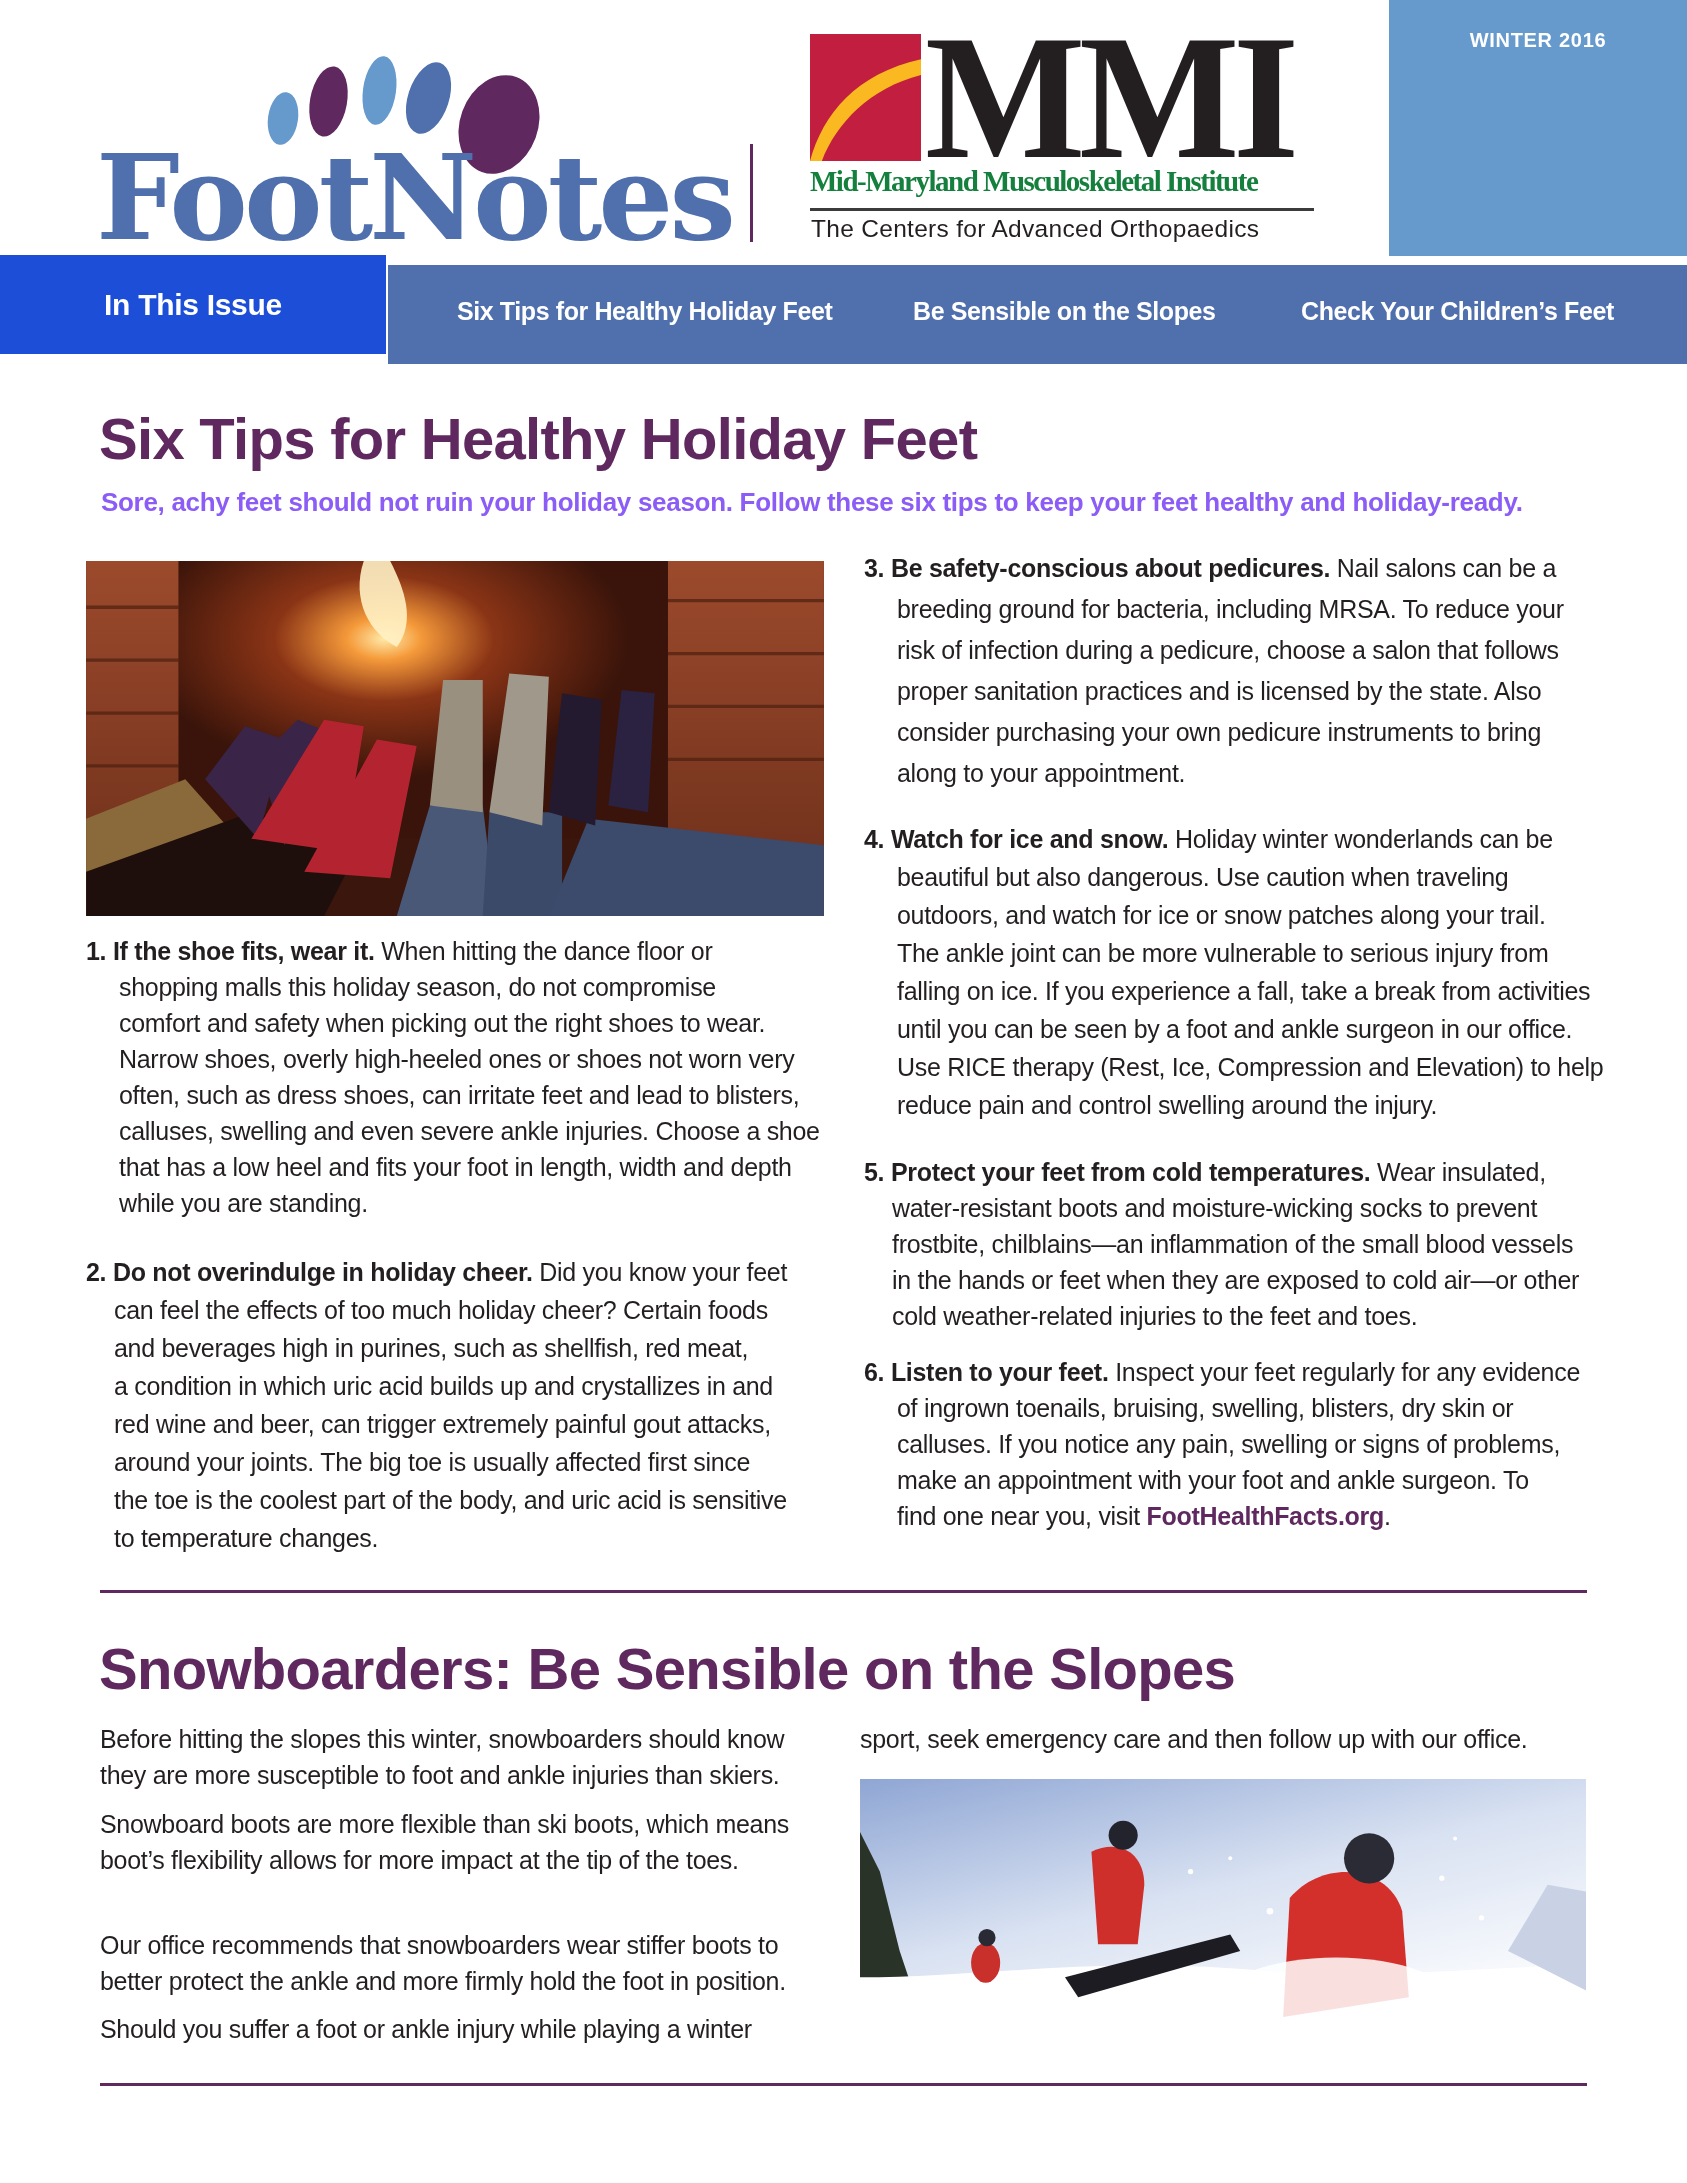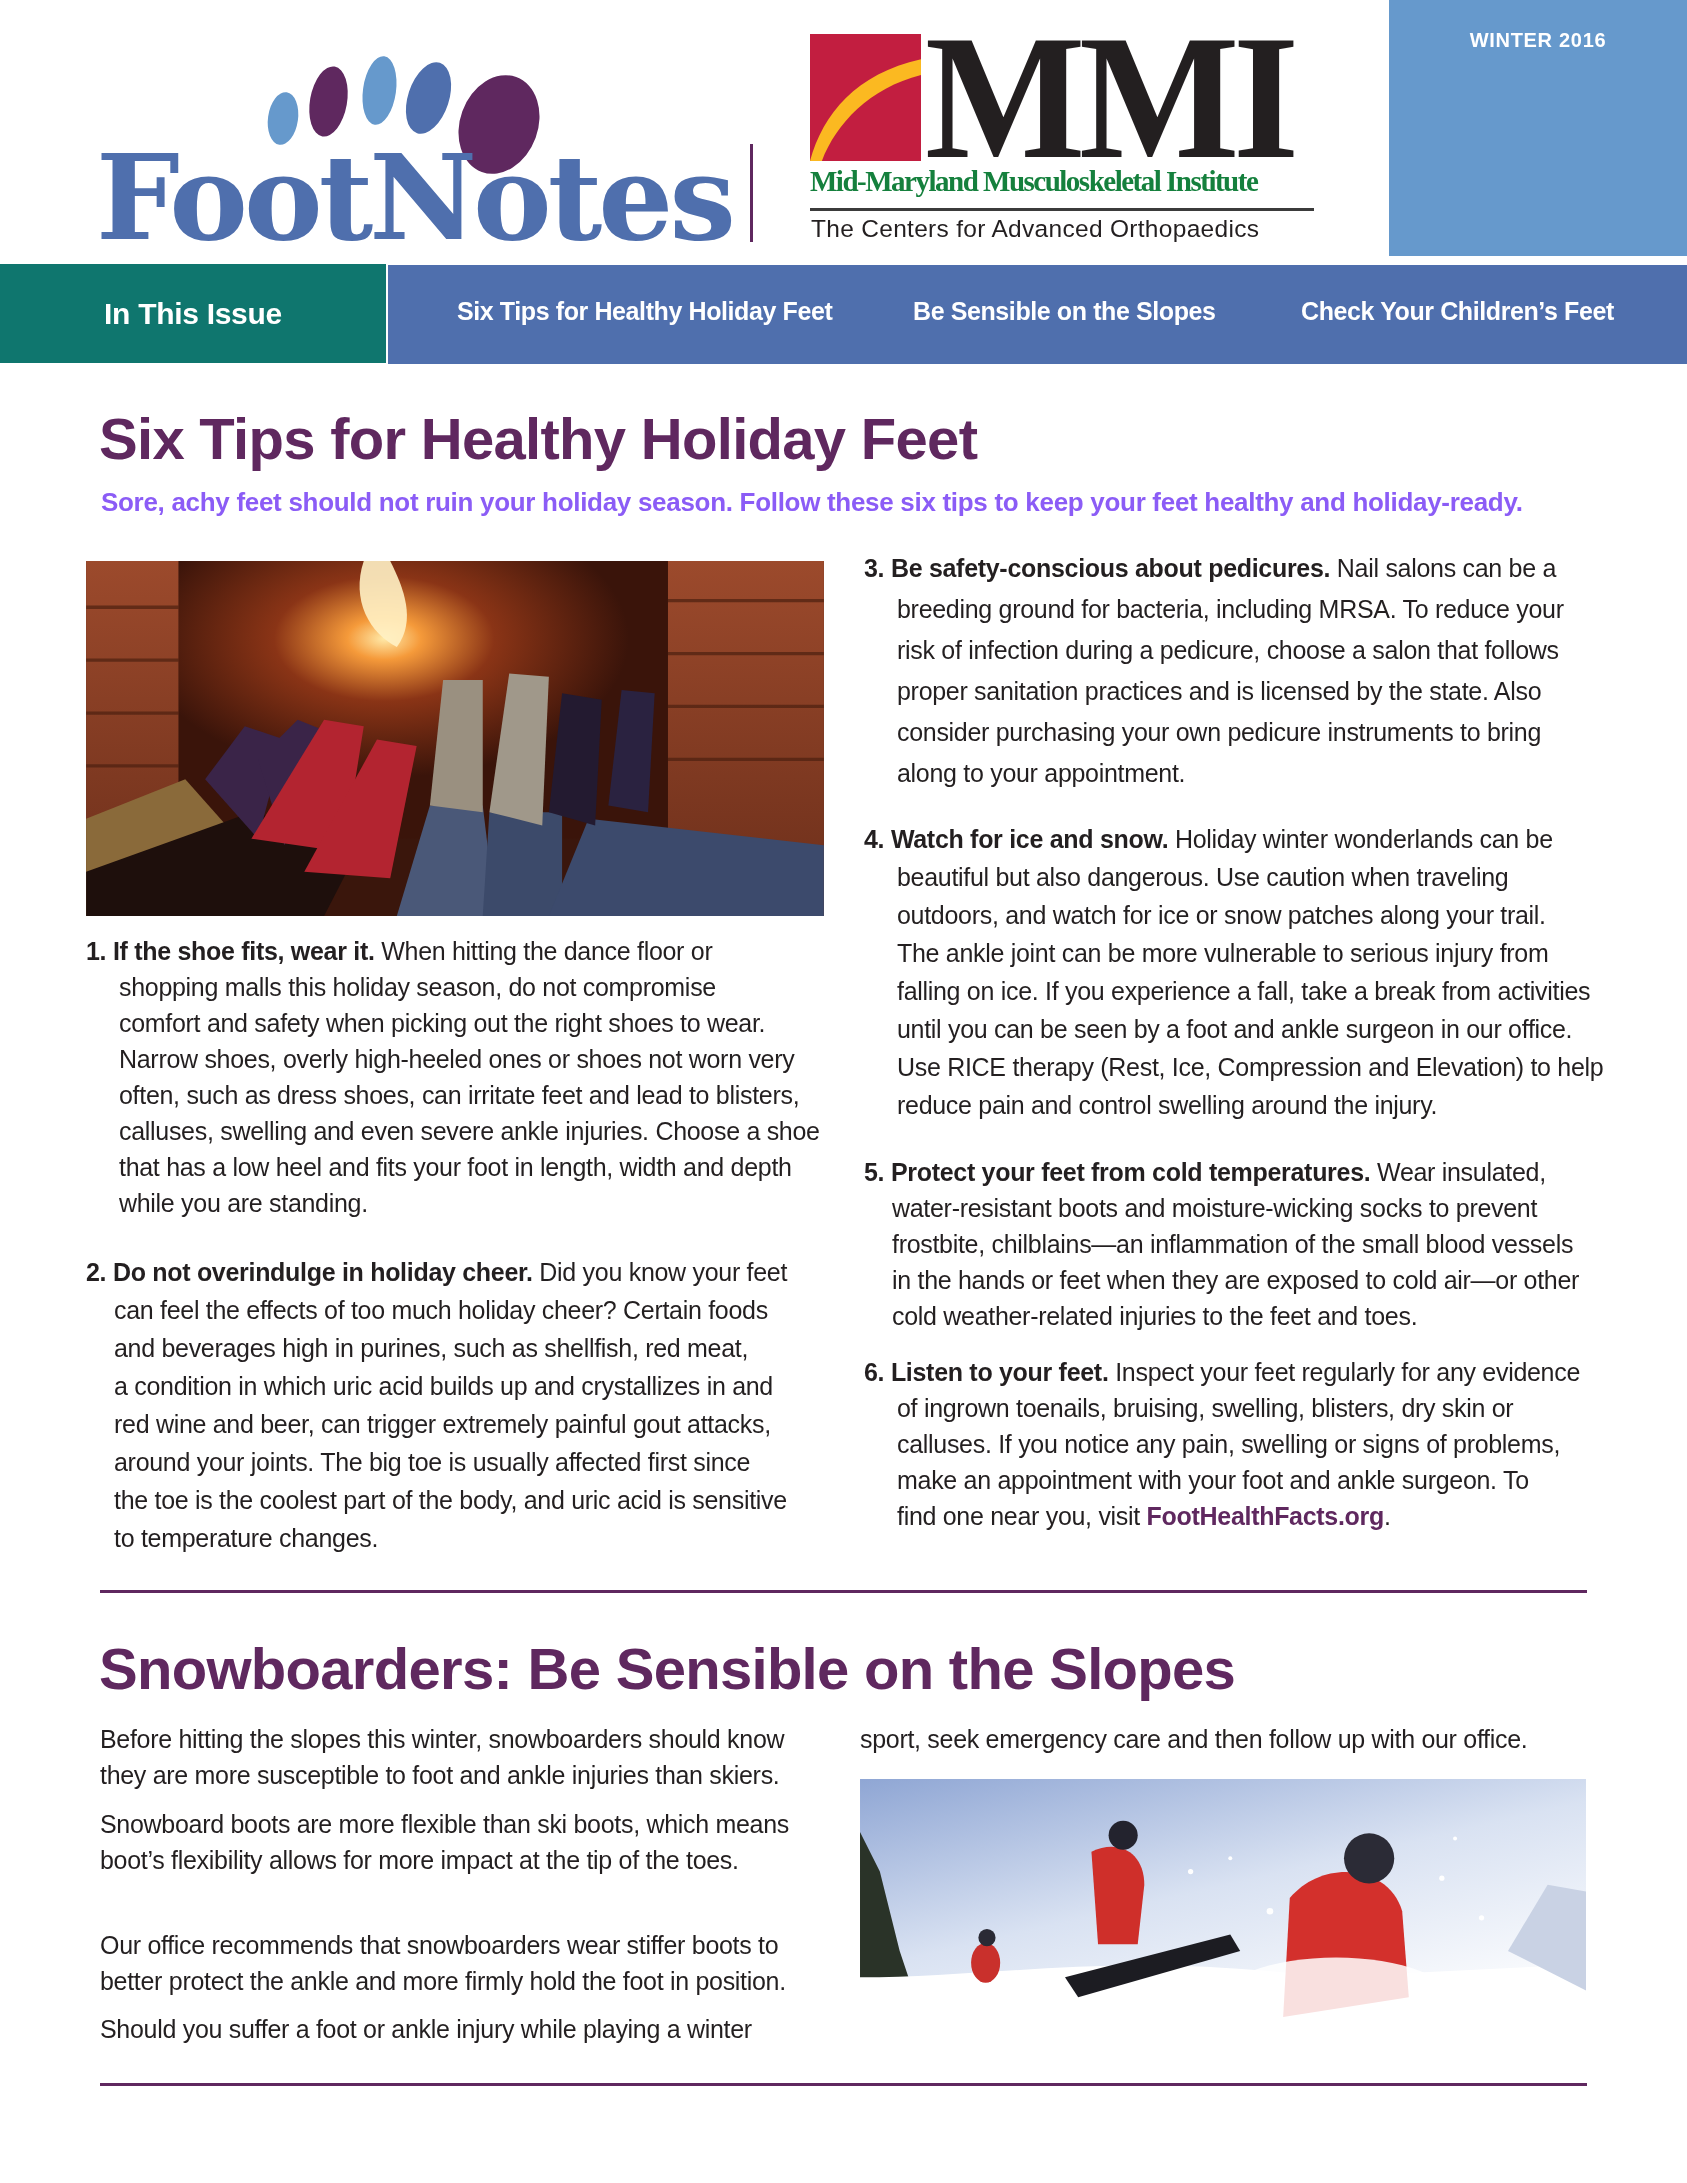--- a/index.html
+++ b/index.html
@@ -19,21 +19,21 @@
         font-size:29px; letter-spacing:-1.5px; color:#15803d; white-space:nowrap; line-height:1; }
   .mmi-rule { position:absolute; left:810px; top:208px; width:504px; height:2.6px; background:#3b3b3b; }
   .mmi-tagline { position:absolute; left:811px; top:217px; font-family:"Liberation Sans", sans-serif; font-size:24.5px;
         color:#231f20; white-space:nowrap; letter-spacing:0.3px; line-height:1; }
 
   .issue-box { position:absolute; left:1389px; top:0; width:298px; height:256px; background:#6699cc; }
   .issue-label { position:absolute; left:0; width:298px; top:29px; text-align:center; color:#ffffff; font-weight:bold;
         font-size:20px; letter-spacing:0.7px; }
 
   
-  .nav-left { position:absolute; left:0; top:264px; width:386px; height:99px; background:#0f766e; }
+  .nav-left { position:absolute; left:0; top:255px; width:386px; height:99px; background:#1d4ed8; }
   .nav-left span { position:absolute; left:0; width:386px; top:33px; text-align:center; color:#fff; font-weight:bold;
         font-size:30px; letter-spacing:-0.3px; }
   .nav-right { position:absolute; left:388px; top:265px; width:1299px; height:99px; background:#4f6fad; }
   .nav-item { position:absolute; top:32px; color:#fff; font-weight:bold; font-size:25px; letter-spacing:-0.4px;
         white-space:nowrap; cursor:pointer; }
 
   
   .h1 { position:absolute; left:99px; top:405px; font-weight:bold; font-size:58px; color:#5f285f; letter-spacing:-0.7px; white-space:nowrap; }
   .subtitle { position:absolute; left:101px; top:487px; font-weight:bold; font-size:26px; color:#8b5cf6; letter-spacing:-0.3px; white-space:nowrap; }
 

